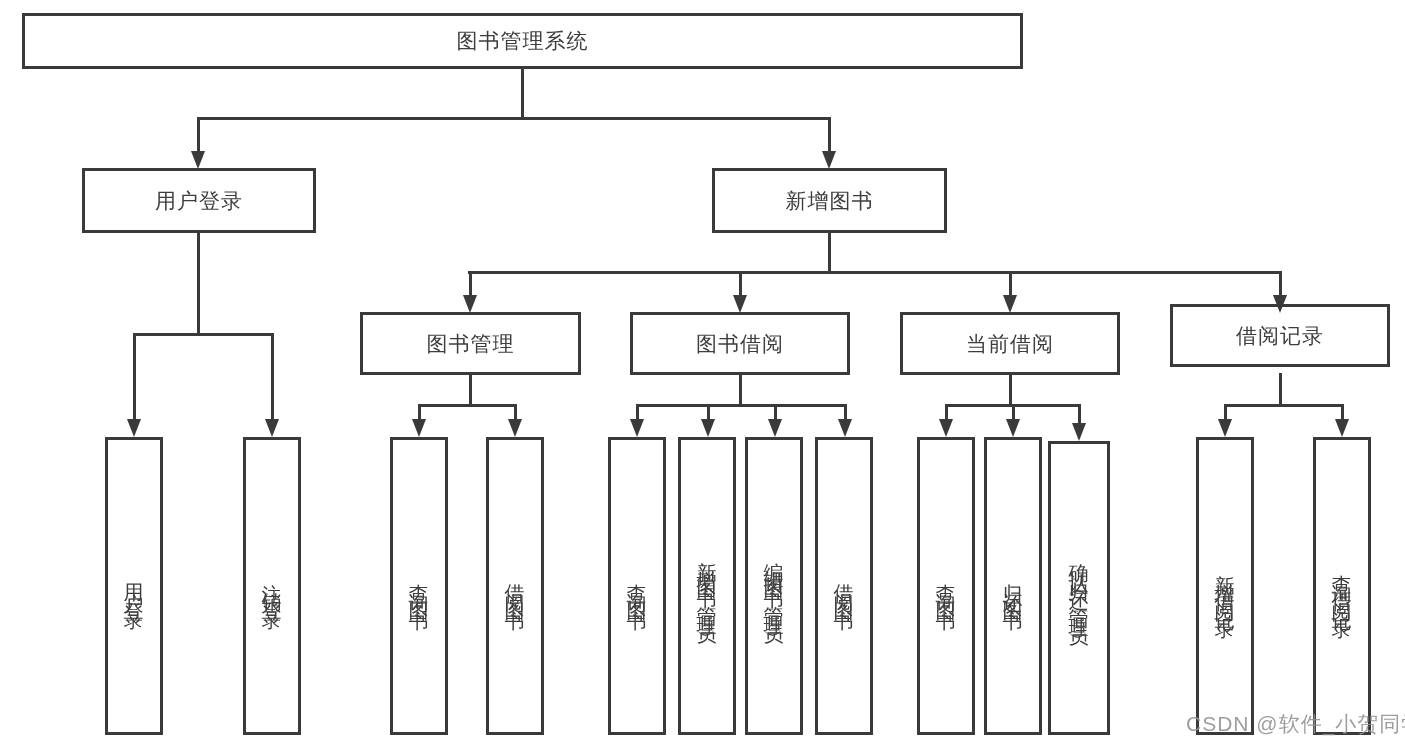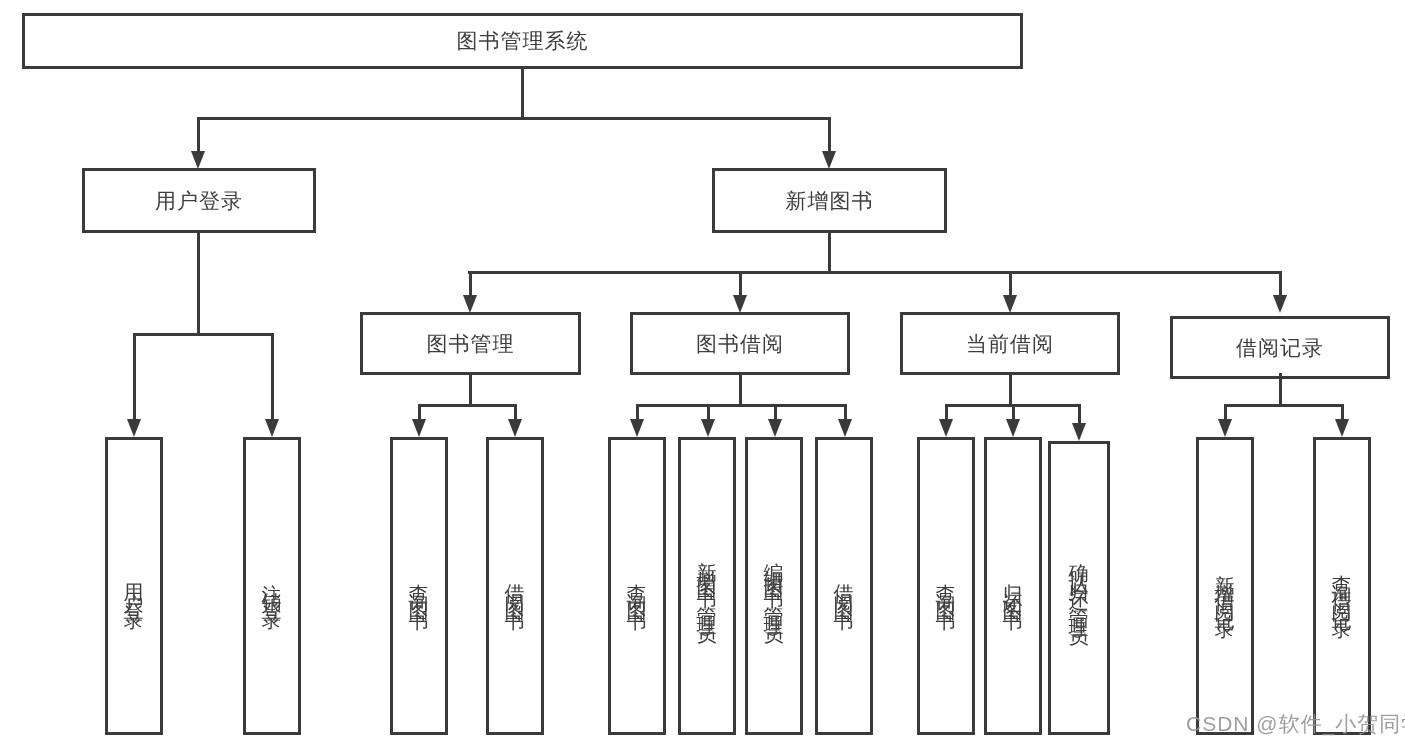--- a/index.html
+++ b/index.html
@@ -56,21 +56,21 @@
 
   <div class="node" style="left:360px;top:312px;width:221px;height:63px">
     <span>图书管理</span>
   </div>
   <div class="node" style="left:630px;top:312px;width:220px;height:63px">
     <span>图书借阅</span>
   </div>
   <div class="node" style="left:900px;top:312px;width:220px;height:63px">
     <span>当前借阅</span>
   </div>
-  <div class="node" style="left:1170px;top:316px;width:220px;height:63px">
+  <div class="node" style="left:1170px;top:304px;width:220px;height:63px">
     <span>借阅记录</span>
   </div>
 
   <div class="node leaf" style="left:105px;top:437px;width:58px;height:298px">
     <span class="vtxt">用户登录</span>
   </div>
   <div class="node leaf" style="left:243px;top:437px;width:58px;height:298px">
     <span class="vtxt">注销登录</span>
   </div>
   <div class="node leaf" style="left:390px;top:437px;width:58px;height:298px">

